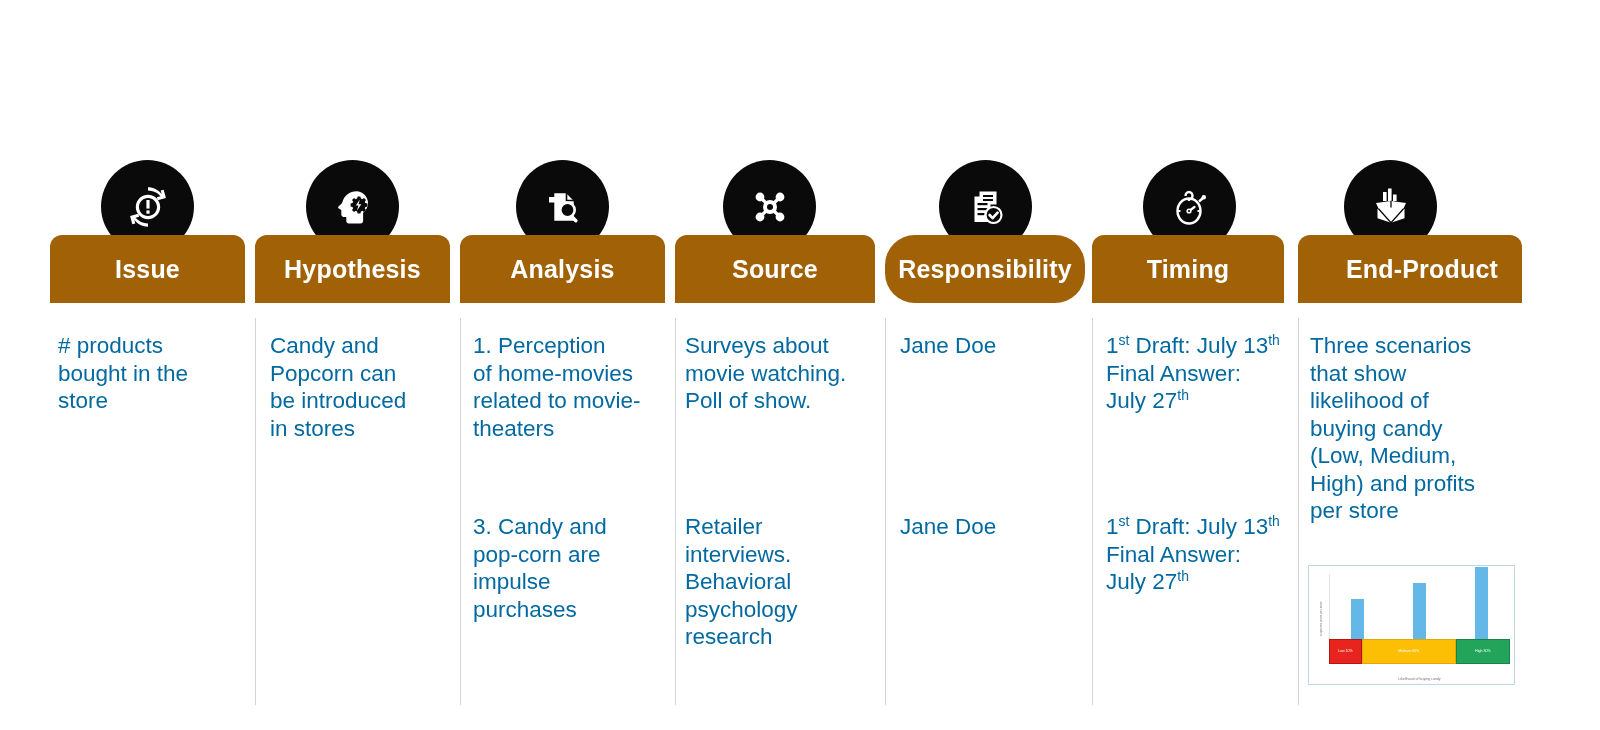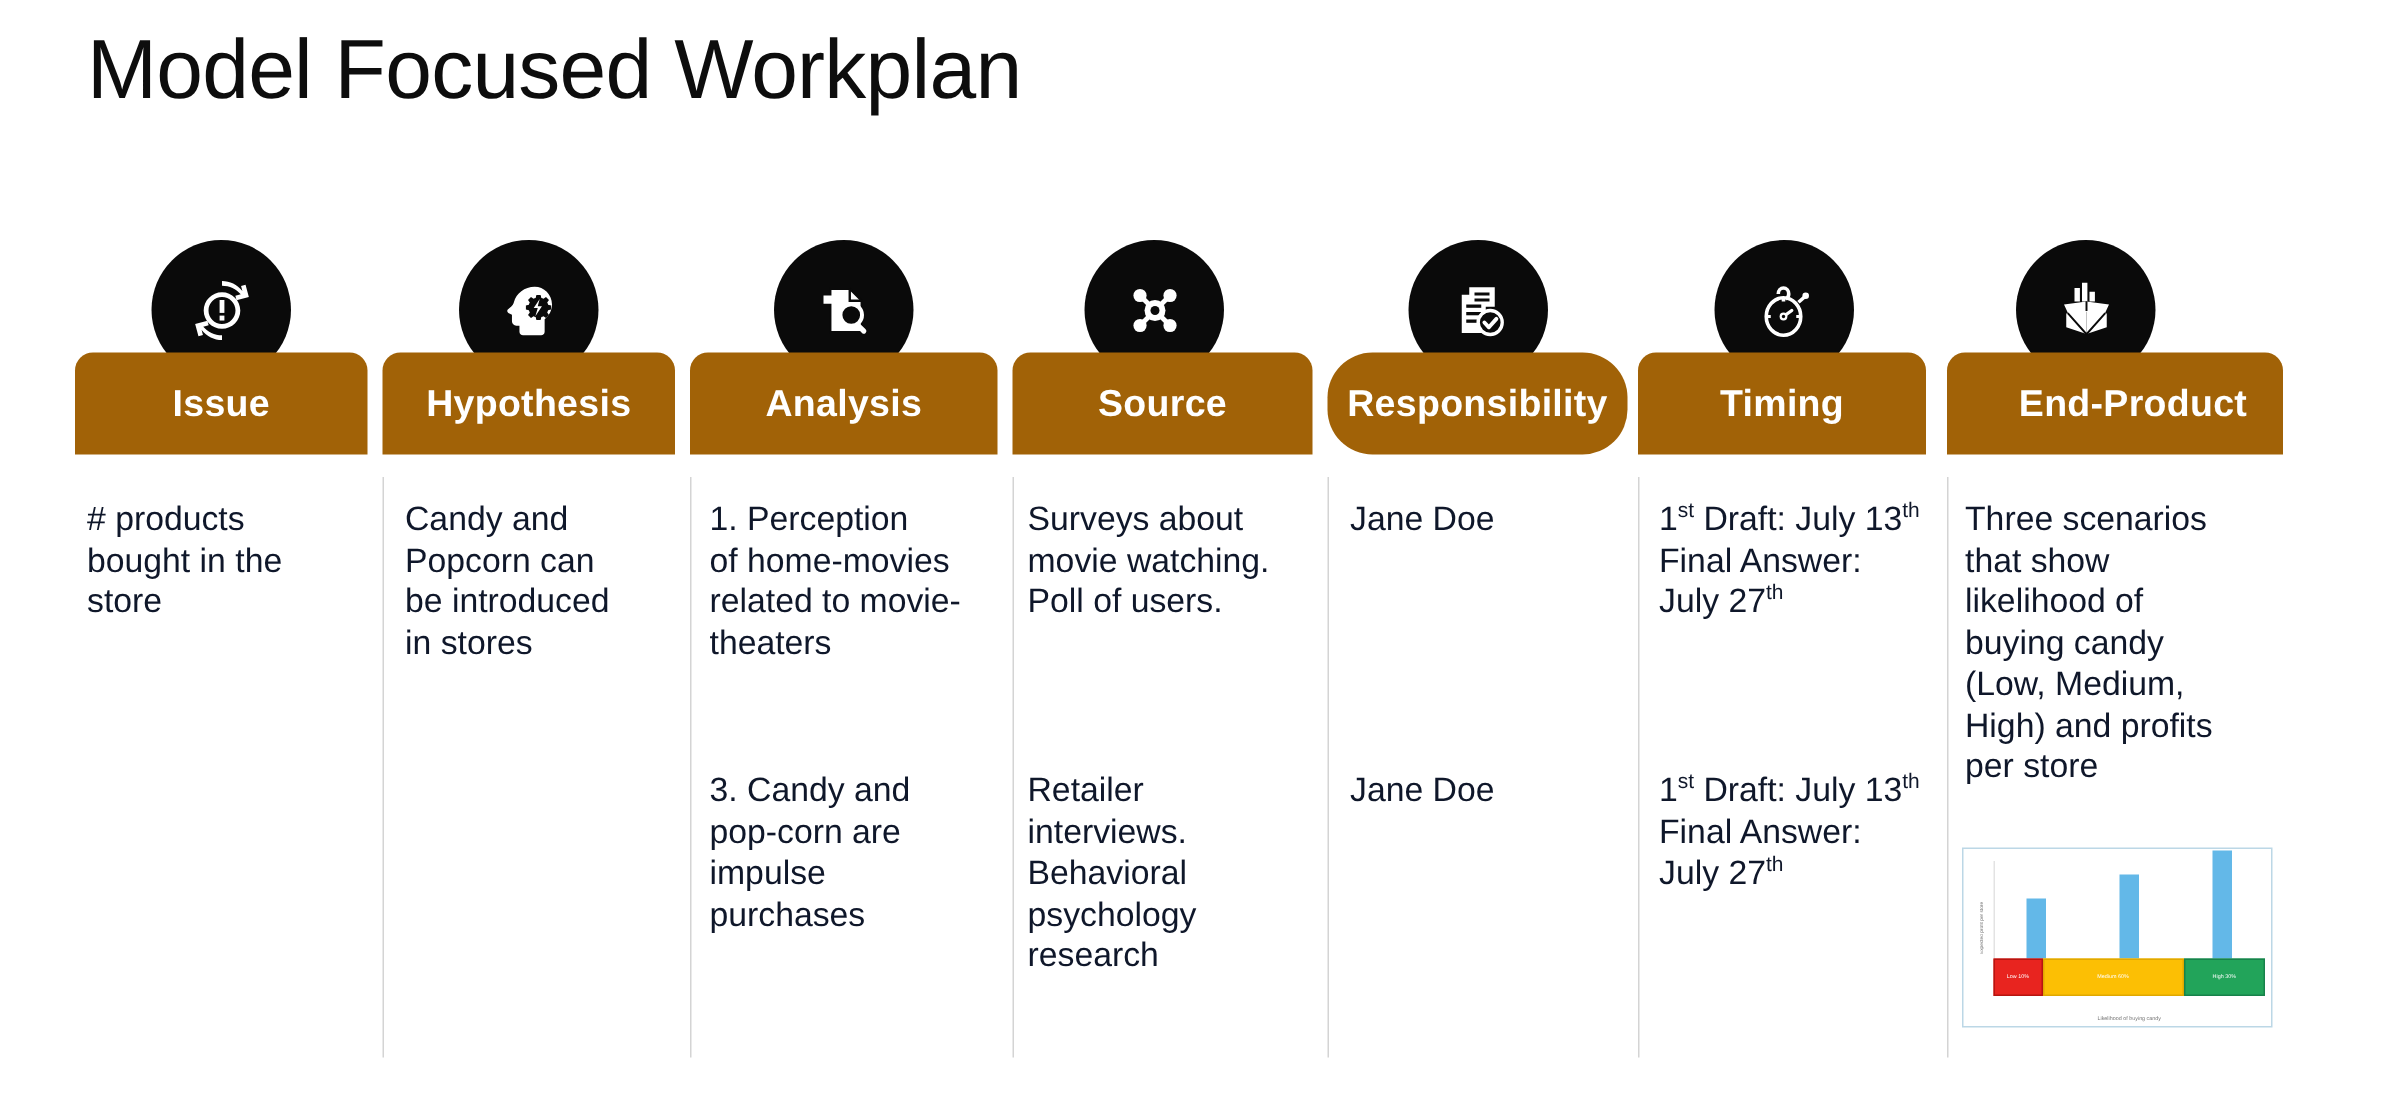--- a/index.html
+++ b/index.html
@@ -90,21 +90,21 @@
     font-size: 25px;
     font-weight: bold;
     letter-spacing: 0.2px;
     white-space: nowrap;
   }
 
   .cell {
     position: absolute;
     font-size: 22.5px;
     line-height: 27.5px;
-    color: #0f172a;
+    color: #0369a1;
     white-space: pre-line;
   }
   .cell sup {
     font-size: 0.62em;
     vertical-align: super;
     line-height: 0;
   }
 
   
   #mini-chart {
@@ -192,21 +192,20 @@
     bottom: 25px;
     width: 1px;
     background: #e3e3e3;
   }
 </style>
 </head>
 <body>
 
 <div id="slide">
 
-  <div id="page-title">Model Focused Workplan</div>
 
   <div id="board">
 
     <div class="column" style="left:0px; width:195px;">
       <div class="icon-badge" style="left:51px;">
         <svg width="48" height="48" viewBox="0 0 48 48" aria-hidden="true">
           <g fill="#ffffff">
             <path d="M24 7.5c5.0 0 9.5 2.2 12.5 5.7l-3.6 1.0 0.8 3.0 8.2-2.2-2.2-8.2-3.0 0.8 0.9 3.4C34.1 6.6 29.3 4.3 24 4.3v3.2z"></path>
             <path d="M24 40.5c-5.0 0-9.5-2.2-12.5-5.7l3.6-1.0-0.8-3.0-8.2 2.2 2.2 8.2 3.0-0.8-0.9-3.4c3.5 4.4 8.3 6.7 13.6 6.7v-3.2z"></path>
             <path d="M24 11.8c-6.7 0-12.2 5.5-12.2 12.2S17.3 36.2 24 36.2 36.2 30.7 36.2 24 30.7 11.8 24 11.8zm0 3.2c5.0 0 9.0 4.0 9.0 9.0s-4.0 9.0-9.0 9.0-9.0-4.0-9.0-9.0 4.0-9.0 9.0-9.0z"></path>
@@ -292,21 +291,21 @@
             <circle cx="24" cy="24" r="7.0"></circle>
           </g>
           <circle cx="24" cy="24" r="3.0" fill="#0a0a0a"></circle>
         </svg>
       </div>
       <div class="header-bar" style="left:0px; width:200px;">
         <span class="header-label">Source</span>
       </div>
       <div class="cell" style="left:10px; top:172px; width:195px;">Surveys about
 movie watching.
-Poll of users.</div>
+Poll of show.</div>
       <div class="cell" style="left:10px; top:353px; width:195px;">Retailer
 interviews.
 Behavioral
 psychology
 research</div>
     </div>
 
     <div class="column" style="left:835px; width:200px;">
       <div class="col-divider"></div>
       <div class="icon-badge" style="left:54px;">

